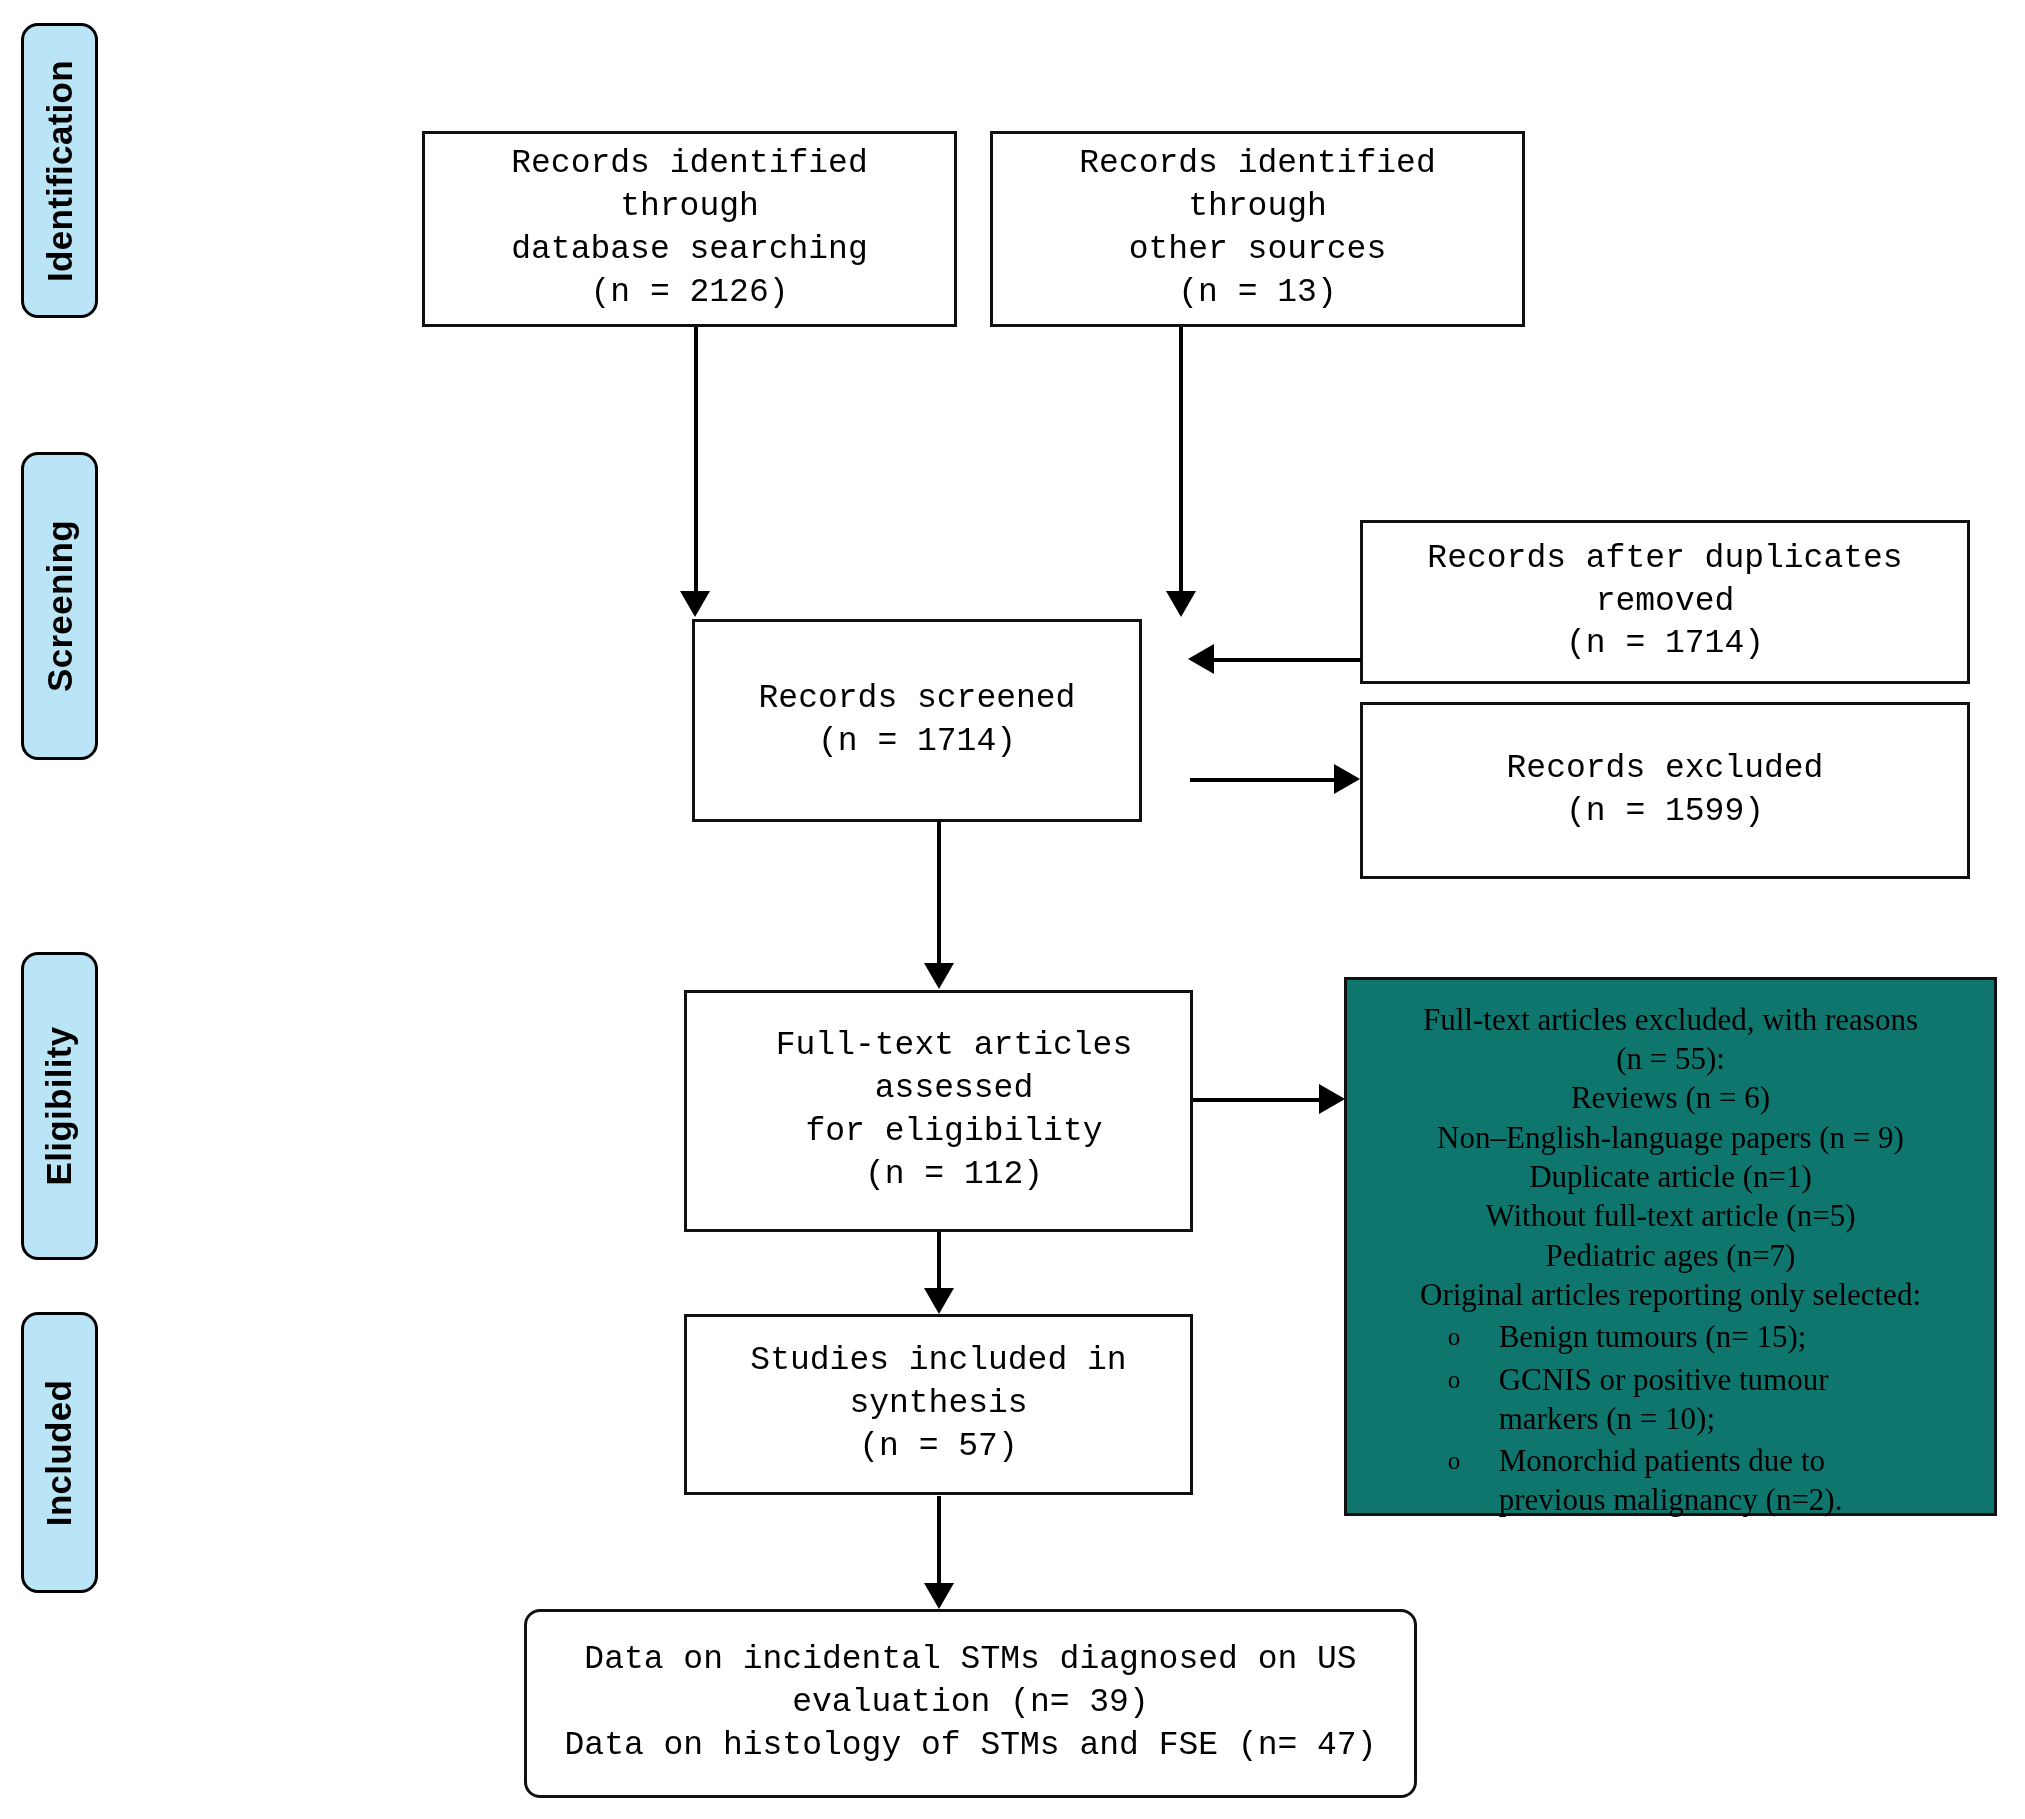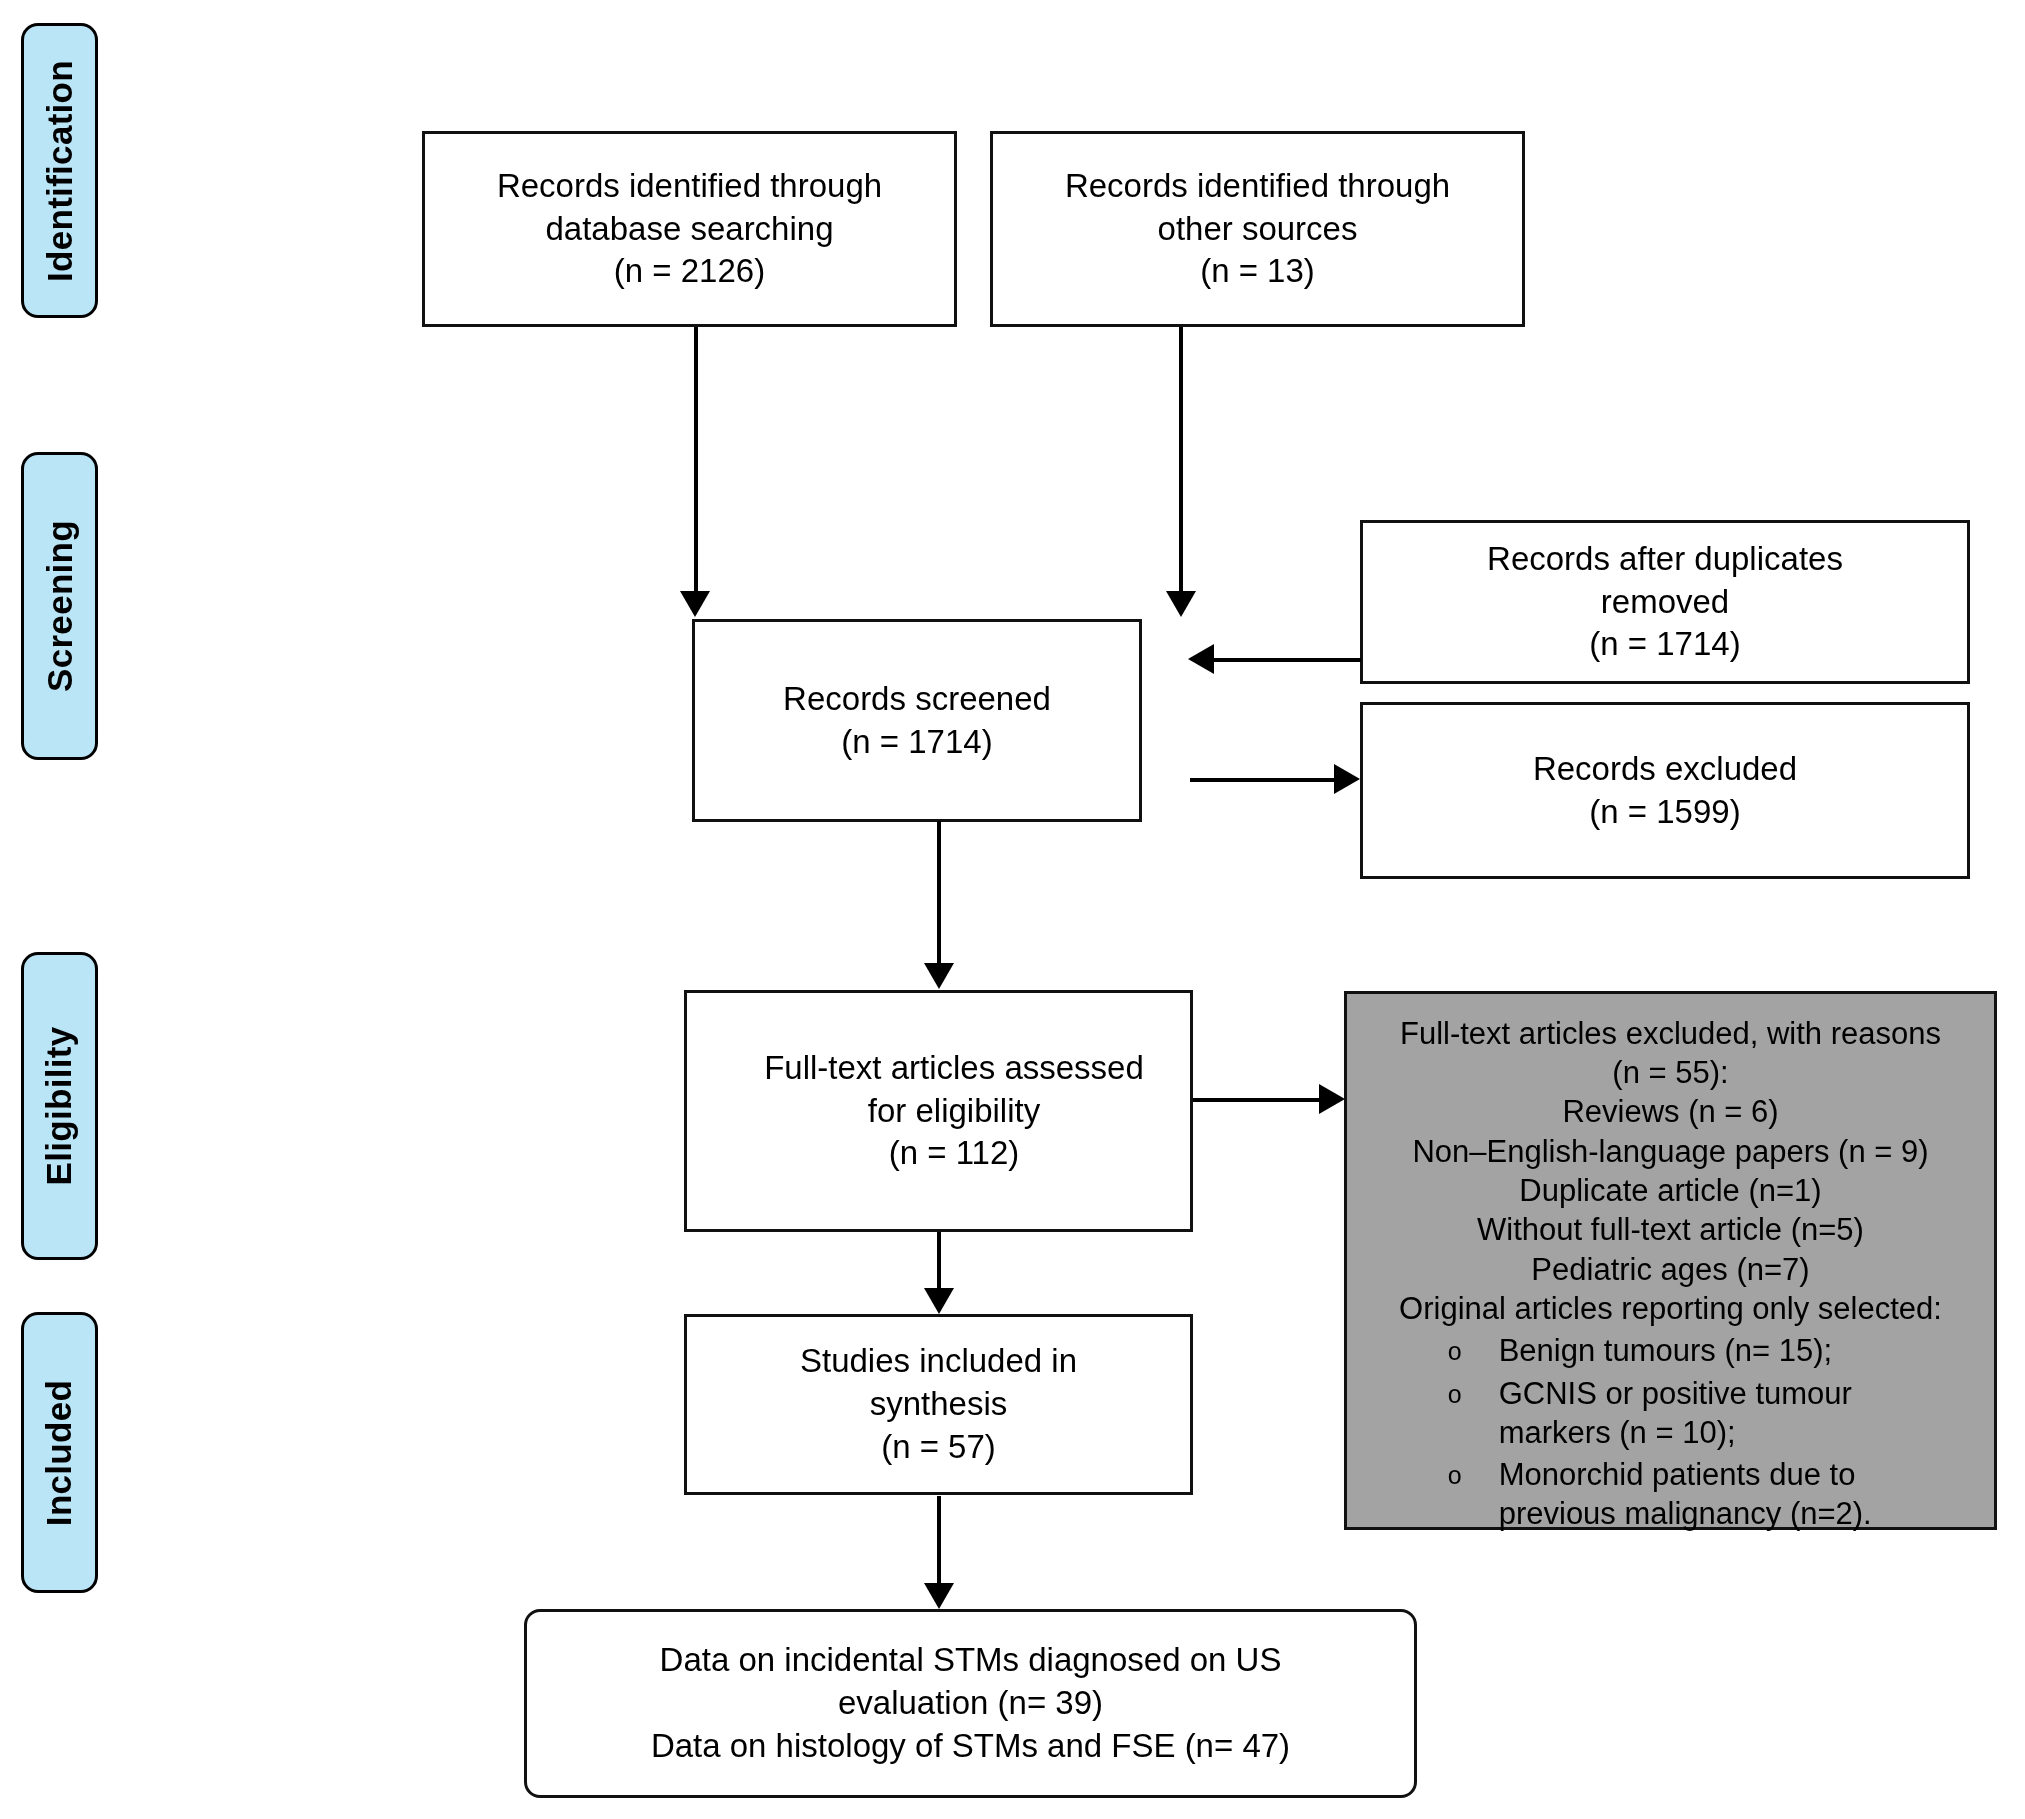--- a/index.html
+++ b/index.html
@@ -46,37 +46,36 @@
     box-sizing: border-box;
     display: flex;
     align-items: center;
     justify-content: center;
     text-align: center;
     color: #000000;
   }
   .flow-box .box-text {
     font-size: 33px;
     line-height: 1.30;
-    font-family: Liberation Sans, sans-serif;
+    font-family: Liberation Mono, monospace;
     white-space: pre-line;
     padding: 0 11.8px;
   }
 
   
   .reasons-box {
     position: absolute;
-    background: #a3a3a3;
+    background: #0f766e;
     border: 3.3px solid #111111;
     box-sizing: border-box;
     color: #000000;
     padding: 19.6px 15.7px 11.8px 15.7px;
     font-size: 31px;
     line-height: 1.27;
-    font-family: Liberation Sans, sans-serif;
-    margin-top: 14px;
+    font-family: Liberation Serif, serif;
   }
   .reasons-box .r-line {
     text-align: center;
     white-space: nowrap;
   }
   .reasons-box .r-bullets {
     margin-top: 2.6px;
   }
   .reasons-box .r-bullet {
     display: flex;

